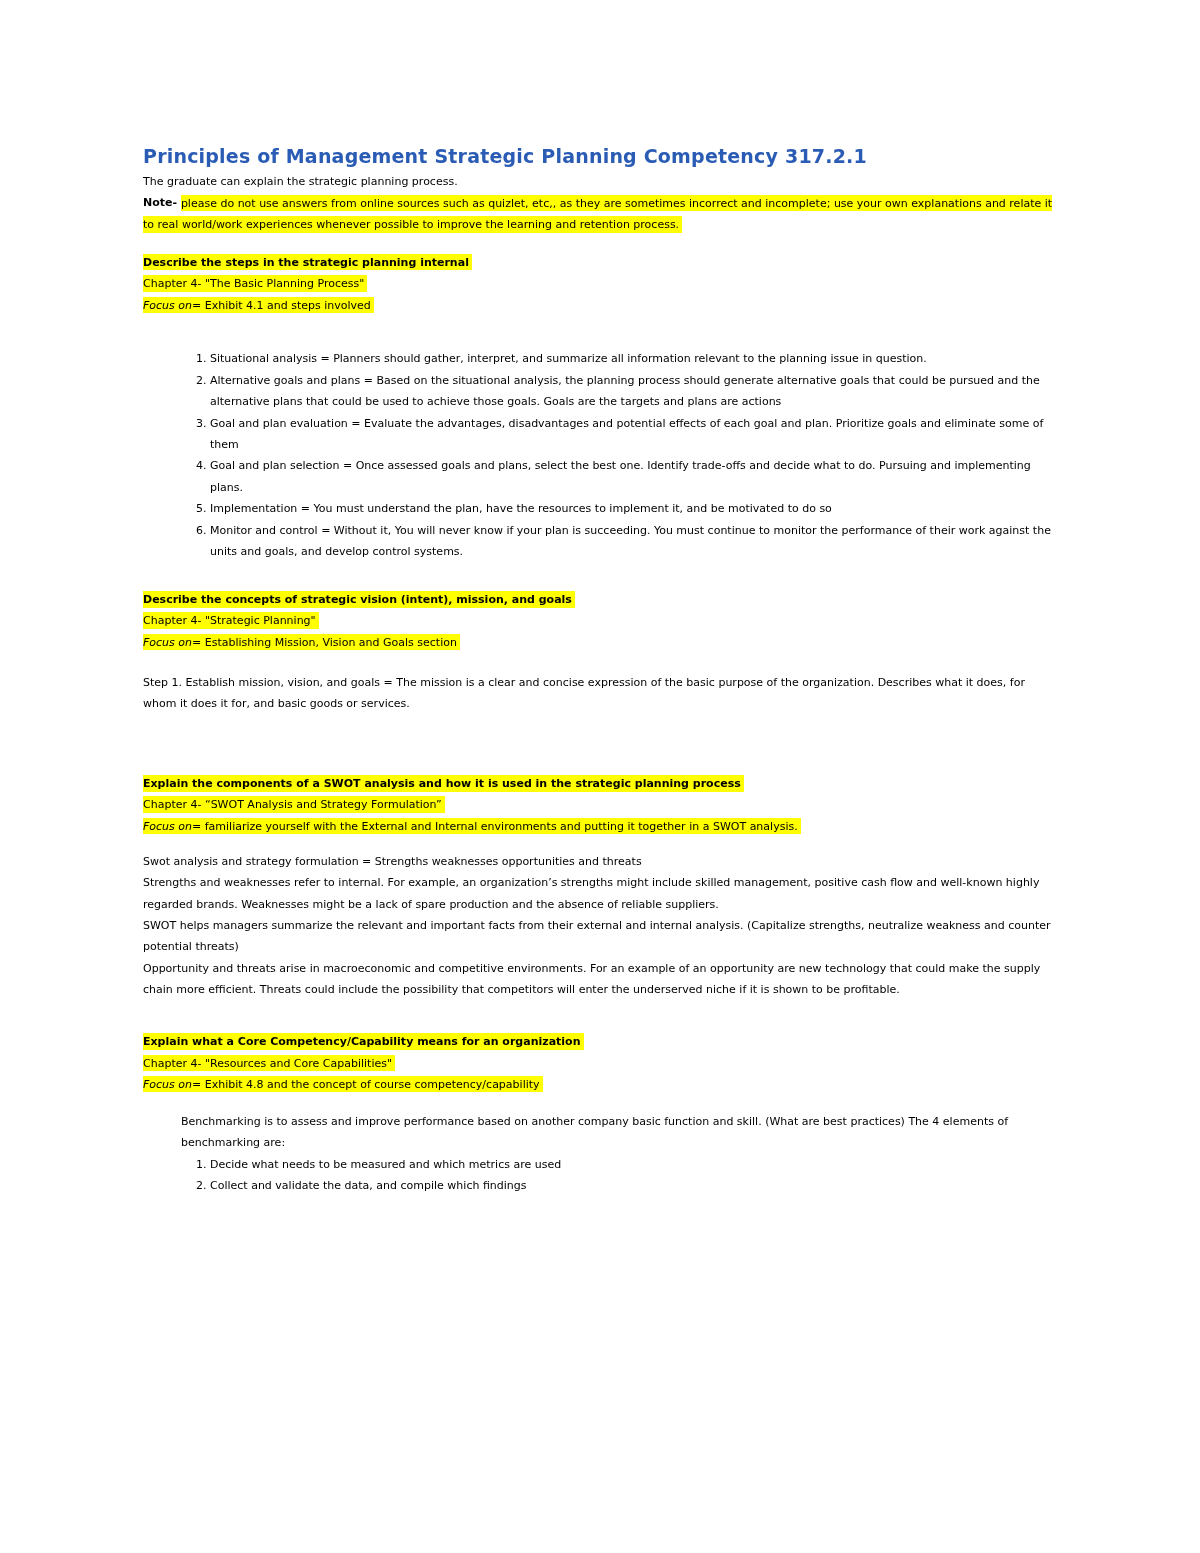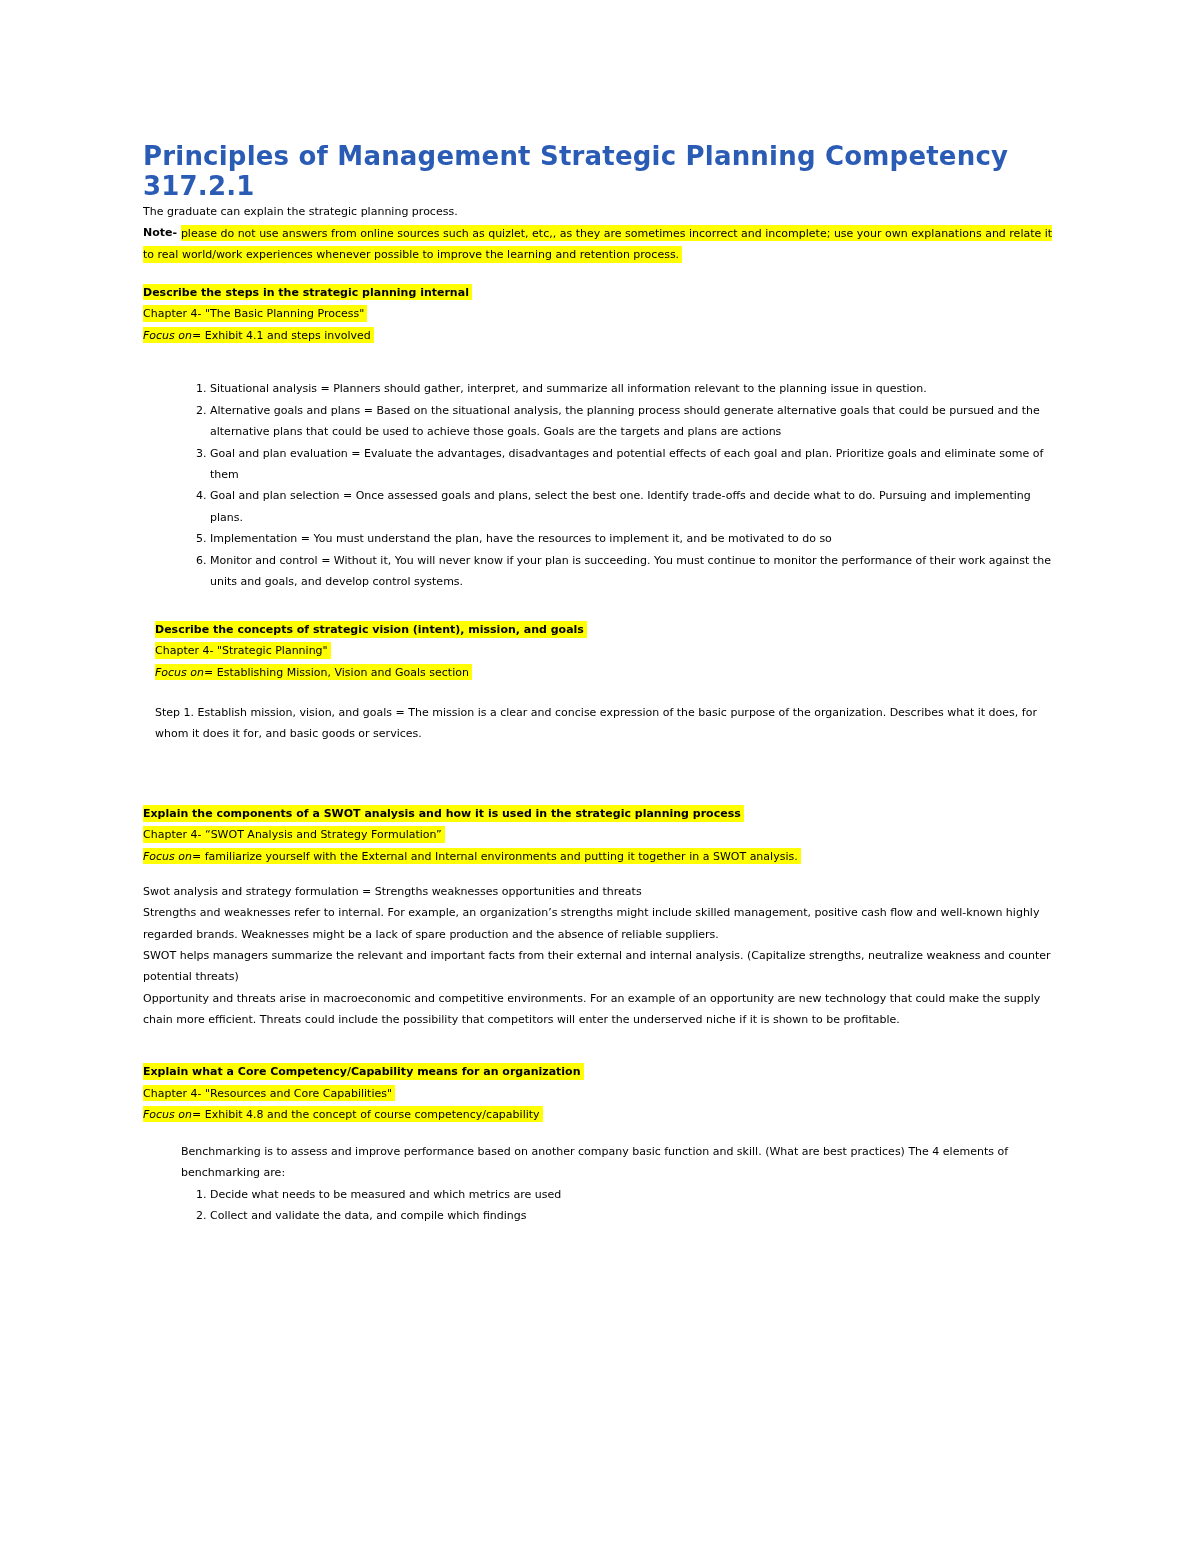--- a/index.html
+++ b/index.html
@@ -15,21 +15,21 @@
     color:var(--ink);
     font-family:"DejaVu Sans", sans-serif;
     overflow:hidden;
   }
   .page{
     width:1200px;height:1553px;
     padding:141px 143px 0 143px;
   }
   h1{
     margin:0;
-    font-size:26px;
+    font-size:19px;
     line-height:30px;
     font-weight:bold;
     color:var(--title-color);
     letter-spacing:0.2px;
   }
   .line, .list-item, h2{
     font-size:11px;
     line-height:21.4px;
     font-weight:normal;
   }
@@ -46,21 +46,21 @@
   i{font-style:italic;}
   ol.num-list{
     margin:0;
     padding:0 0 0 67px;
   }
   ol.num-list li{
     padding-left:0;
   }
   .sec1{margin-top:16px;}
   .sec1 ol{margin-top:33px;}
-  .sec2{margin-top:26px;margin-left:12px;}
+  .sec2{margin-top:26px;}
   .sec2 .para{margin-top:19px;}
   .sec3{margin-top:58px;}
   .sec3 .para-block{margin-top:14px;}
   .sec4{margin-top:30px;}
   .sec4 .para{margin-top:16px;margin-left:38px;}
 </style>
 </head>
 <body>
 
 <div class="page">

